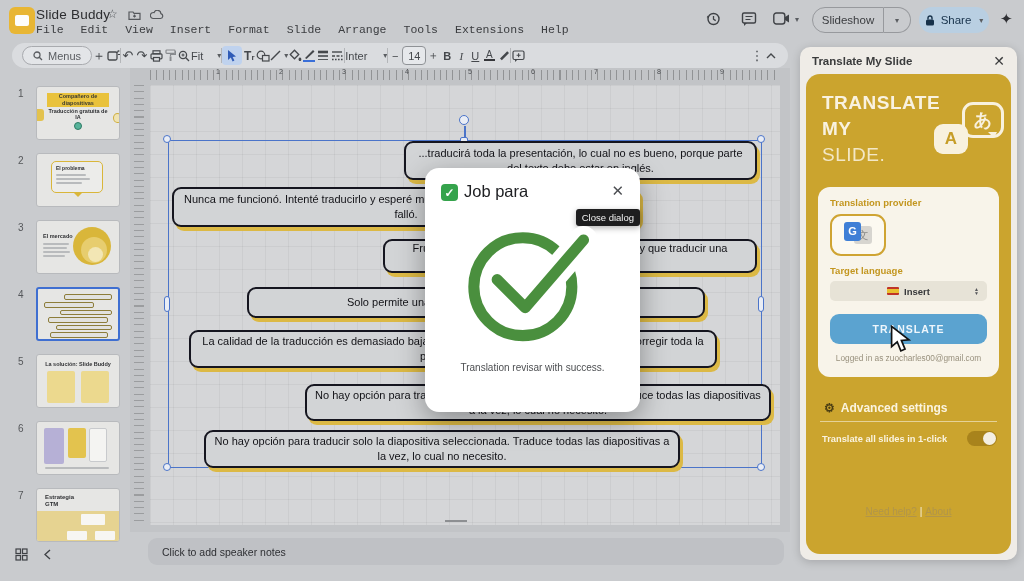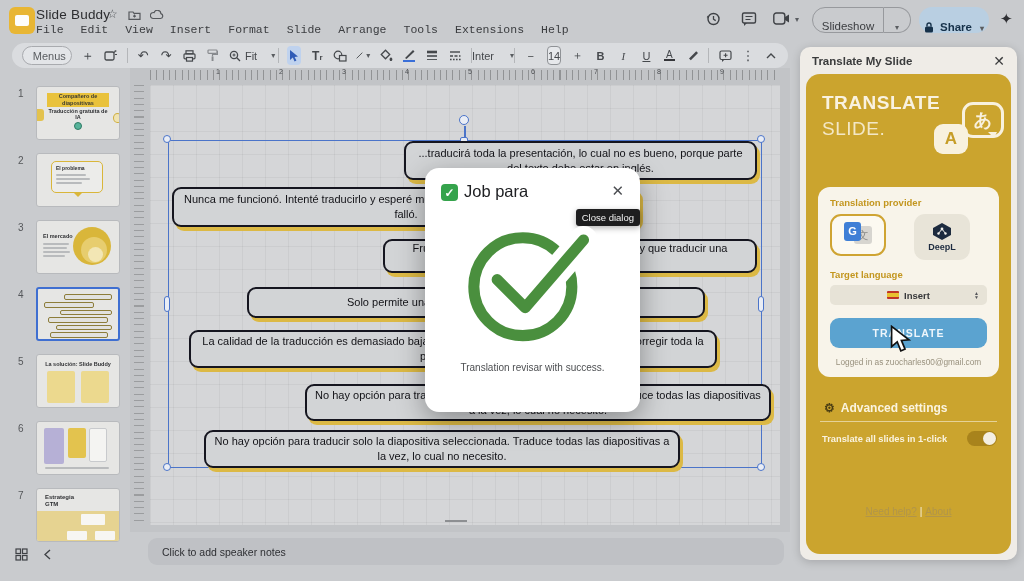--- a/index.html
+++ b/index.html
@@ -7,26 +7,26 @@
   body { font-family:"Liberation Sans", sans-serif; background:#c9cbce; position:relative; color:#2e2f33; }
   .abs { position:absolute; }
   svg { display:block; }
 
   
   .hdr-icon { color:#55585c; }
   .menu-row { display:flex; gap:17px; font-size:11.5px; color:#3b3d40; }
   .menu-row span { cursor:default; }
   .doc-title { font-size:13.5px; font-weight:500; color:#2c2d30; letter-spacing:.2px; }
   .pill { border:1px solid #97999d; border-radius:16px; background:transparent; font-size:11.5px; color:#3b3d40;
-          display:flex; align-items:flex-end; justify-content:center; }
-  .share-pill { background:#b9cfe2; border:none; color:#16314a; font-weight:700; }
+          display:flex; align-items:center; justify-content:center; }
+  .share-pill { background:#b9cfe2; border:none; color:#16314a; font-weight:400; }
 
   
   .tbar { left:12px; top:43px; width:776px; height:25px; background:#dadcdf; border-radius:13px;
-          display:flex; align-items:center; gap:9px; padding:0 10px; font-size:11px; color:#45484c; }
+          display:flex; align-items:center; padding:0 10px; font-size:11px; color:#45484c; }
   .tbar .sep { width:1px; height:15px; background:#b4b6b9; }
   .tbtn { display:flex; align-items:center; justify-content:center; min-width:14px; height:19px; border-radius:4px; }
   .tbtn.sel { background:#bfd2ee; }
   .glyph { font-size:13px; line-height:1; }
   .carat { font-size:8px; color:#5a5d61; }
 
   
   .thumb { position:absolute; left:36px; width:84px; height:54px; background:#e6e6e4; border:1px solid #b8babd;
            border-radius:3px; overflow:hidden; }
   .thumb.sel { border:2px solid #3f6fd1; }
@@ -456,49 +456,40 @@
   </svg>
   <div class="modal-msg">Translation revisar with success.</div>
 </div>
 
 <div class="abs rpanel">
   <div class="rp-title">Translate My Slide</div>
   <div class="rp-x">✕</div>
   <div class="gold">
     <div class="hero">
       <div>TRANSLATE</div>
+      <div>MY</div>
       <div class="lite">SLIDE.</div>
     </div>
     <div style="position:absolute;left:128px;top:28px;width:70px;height:66px;">
       <div class="bubble-ja" style="right:0;top:0;">
           <span>あ</span>
         </div>
       <div class="bubble-a" style="left:0;top:22px;">
           <span>A</span>
         </div>
     </div>
 
     <div class="wcard">
       <div class="plabel">Translation provider</div>
       <div class="prov-row">
         <div class="gbtn">
           <div style="position:relative;width:28px;height:26px;">
             <div style="position:absolute;right:0;top:4px;width:18px;height:18px;background:#d7d5d0;border-radius:3px;color:#8a8a88;font-size:11px;text-align:center;line-height:18px;">文</div>
             <div style="position:absolute;left:0;top:0;width:17px;height:19px;background:#3f7fd6;border-radius:3px;color:#fff;font-size:11px;font-weight:700;text-align:center;line-height:19px;">G</div>
           </div>
-        </div>
-        <div class="dbtn">
-          <svg width="20" height="18" viewBox="0 0 20 18">
-              <path d="M10 0 L19 5 v7 l-9 5 -9-5 V5z" fill="#1d2b3f"></path>
-              <circle cx="10" cy="6" r="1.4" fill="#f3f2ee"></circle>
-              <circle cx="6.5" cy="10.5" r="1.2" fill="#f3f2ee"></circle>
-              <circle cx="13.5" cy="10.5" r="1.2" fill="#f3f2ee"></circle>
-              <path d="M10 6 L6.5 10.5 M10 6 L13.5 10.5" stroke="#f3f2ee" stroke-width="1"></path>
-            </svg>
-          <span class="dlabel">DeepL</span>
         </div>
       </div>
       <div class="plabel" style="margin-top:9px;">Target language</div>
       <div class="sel-pill">
         <span class="flag"></span>
         <span>Insert</span>
         <span class="updn">
             <span>▲</span>
             <span>▼</span>
           </span>

